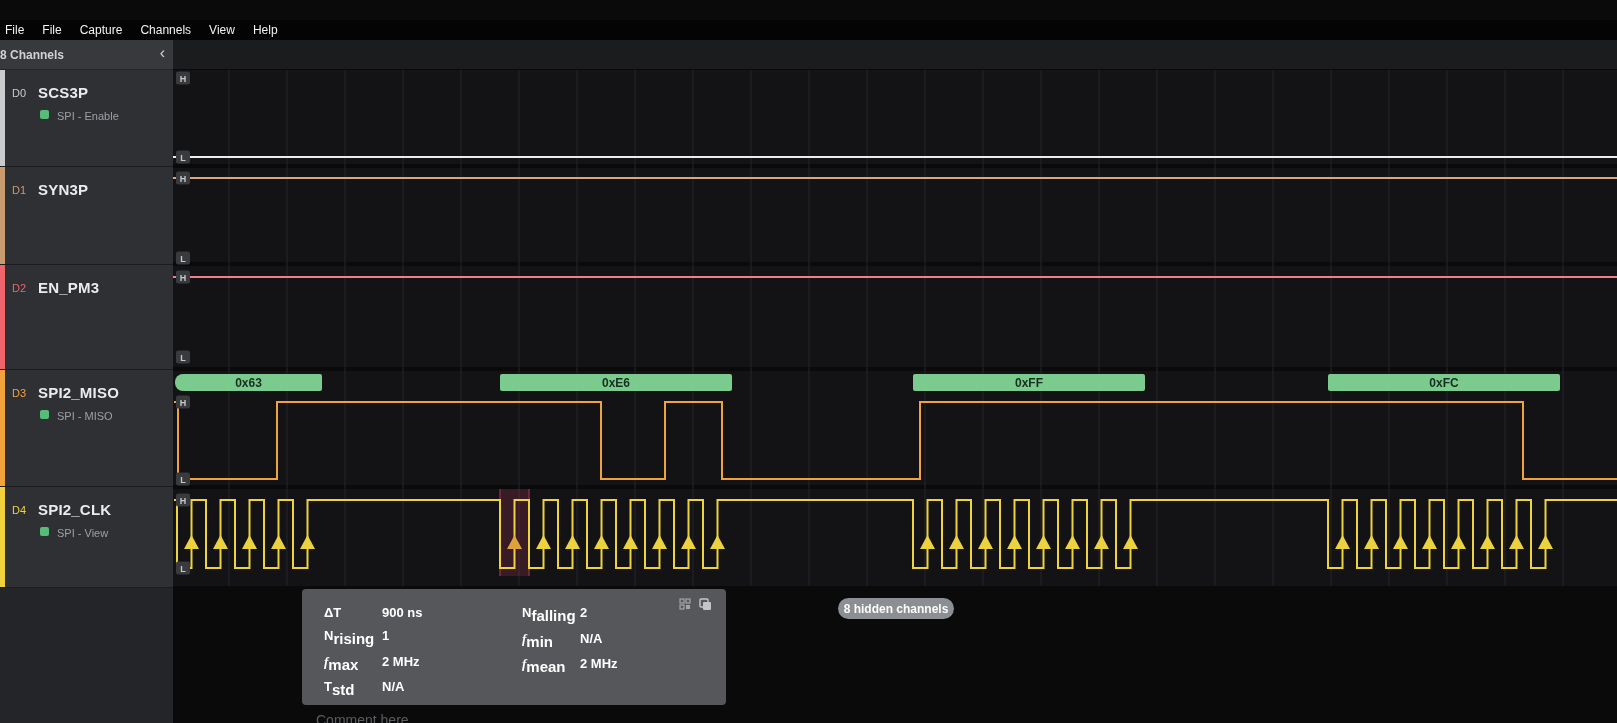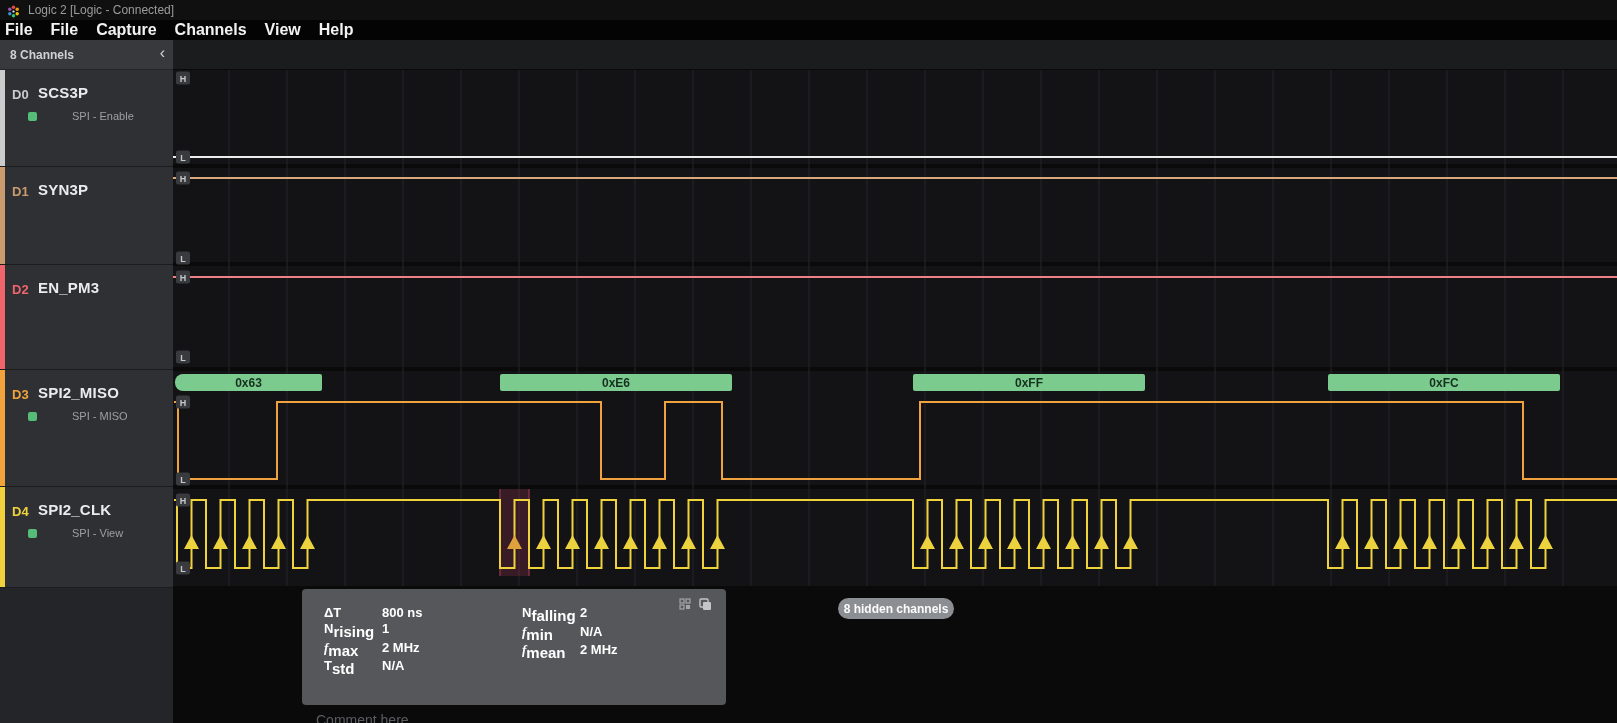--- a/index.html
+++ b/index.html
@@ -4,76 +4,61 @@
 <style>
   html,body{margin:0;padding:0;background:#000;}
   #app{position:relative;width:1617px;height:723px;overflow:hidden;background:#0a0a0b;
        font-family:"Liberation Sans",sans-serif;-webkit-font-smoothing:antialiased;}
   
   #titlebar{position:absolute;left:0;top:0;width:100%;height:20px;background:#101011;display:flex;align-items:center;}
   #titlebar .app-icon{margin-left:7px;width:13px;height:13px;display:inline-block;}
   #titlebar .title-text{margin-left:8px;font-size:12px;color:#9a9b9c;}
   
   #menubar{position:absolute;left:0;top:20px;width:100%;height:20px;background:#040405;display:flex;align-items:center;}
-  #menubar .menu-item{color:#f2f2f2;font-size:16px;padding:2px 9px;cursor:default;font-weight:bold;}
+  #menubar .menu-item{color:#f2f2f2;font-size:12px;padding:2px 9px;cursor:default;}
   #menubar .menu-item:first-child{padding-left:5px;}
   
   #sidebar{position:absolute;left:0;top:40px;width:173px;height:683px;background:#232529;z-index:5;}
   #sidebar-header{position:absolute;left:0;top:0;width:173px;height:29px;background:#37393d;display:flex;align-items:center;}
-  #sidebar-header .hdr-label{margin-left:10px;font-size:12px;font-weight:bold;color:#cfd1d3;}
+  #sidebar-header .hdr-label{font-size:12px;font-weight:bold;color:#cfd1d3;}
   #sidebar-header .collapse{position:absolute;right:8px;top:4px;font-size:16px;color:#d2d4d6;cursor:pointer;}
   .chan{position:absolute;left:0;width:173px;background:#2e3034;border-bottom:1px solid #1b1c1e;box-sizing:border-box;}
   .chan .stripe{position:absolute;left:0;top:0;bottom:0;width:5px;}
-  .chan .cid{position:absolute;left:12px;font-size:13px;font-weight:bold;}
+  .chan .cid{position:absolute;left:12px;font-size:11px;font-weight:normal;}
   .chan .cname{position:absolute;left:38px;font-size:15px;font-weight:bold;color:#e9ebed;letter-spacing:.2px;}
-  .chan .ctag{position:absolute;left:28px;display:flex;align-items:center;gap:27px;}
+  .chan .ctag{position:absolute;left:40px;display:flex;}
   .chan .ctag .sq{width:9px;height:9px;border-radius:2px;background:#56bd79;margin-right:8px;}
   .chan .ctag .tlabel{font-size:11px;color:#9ba0a4;}
   
   #timeline{position:absolute;left:173px;top:40px;width:1444px;height:29px;background:#1b1c1e;overflow:hidden;z-index:4;}
   
   #wavearea{position:absolute;left:173px;top:70px;width:1444px;height:653px;z-index:1;}
   svg text{font-family:"Liberation Sans",sans-serif;}
   
   #mpanel{position:absolute;left:302px;top:589px;width:424px;height:116px;background:rgba(88,90,93,0.97);
           border-radius:4px;z-index:8;color:#fff;}
   #mpanel .icons{position:absolute;right:14px;top:8px;display:flex;gap:7px;}
   #mpanel .mcols{position:absolute;left:22px;top:16px;right:10px;display:flex;}
-  #mpanel .mcol{display:flex;flex-direction:column;}
+  #mpanel .mcol{display:flex;flex-direction:column;gap:7px;}
   #mpanel .mcol.left{width:198px;}
   #mpanel .mrow{display:flex;font-size:13px;line-height:16px;}
   #mpanel .mlabel{width:58px;font-weight:bold;color:#fff;}
   #mpanel .mlabel i{font-family:"Liberation Serif",serif;font-style:italic;font-weight:bold;}
   #mpanel .mlabel sub{font-size:15px;font-weight:bold;}
   #mpanel .mvalue{font-weight:bold;color:#fff;}
   
   #hiddenpill{position:absolute;left:838px;top:598px;width:116px;height:21px;background:#8b8e92;border-radius:11px;
               z-index:8;display:flex;align-items:center;justify-content:center;font-size:12px;font-weight:bold;color:#fcfcfc;cursor:pointer;}
   
   #comment{position:absolute;left:316px;top:712px;font-size:14px;color:#5a5d60;z-index:8;}
 </style>
 </head>
 <body>
 <div id="app">
 
-  <div id="titlebar">
-    <span class="app-icon">
-      <svg width="13" height="13" viewBox="0 0 13 13">
-        <circle cx="6.5" cy="2.2" r="1.7" fill="#e74c3c"></circle>
-        <circle cx="10.2" cy="4.3" r="1.7" fill="#f39c12"></circle>
-        <circle cx="10.2" cy="8.7" r="1.7" fill="#f1c40f"></circle>
-        <circle cx="6.5" cy="10.8" r="1.7" fill="#2ecc71"></circle>
-        <circle cx="2.8" cy="8.7" r="1.7" fill="#3498db"></circle>
-        <circle cx="2.8" cy="4.3" r="1.7" fill="#9b59b6"></circle>
-        <circle cx="6.5" cy="6.5" r="1.9" fill="#17181a"></circle>
-        <circle cx="6.5" cy="6.5" r="1.1" fill="#ececec"></circle>
-      </svg>
-    </span>
-    <span class="title-text">Logic 2 [Logic - Connected]</span>
-  </div>
 
   <div id="menubar">
       <span class="menu-item">File</span>
       <span class="menu-item">File</span>
       <span class="menu-item">Capture</span>
       <span class="menu-item">Channels</span>
       <span class="menu-item">View</span>
       <span class="menu-item">Help</span>
     </div>
 
@@ -239,21 +224,21 @@
         <svg width="13" height="13" viewBox="0 0 13 13">
           <rect x="1" y="1" width="8" height="8" rx="1" fill="none" stroke="#c3c6c8" stroke-width="1.4"></rect>
           <rect x="4" y="4" width="8" height="8" rx="1" fill="#c3c6c8"></rect>
         </svg>
       </span>
     </div>
     <div class="mcols">
       <div class="mcol left">
           <div class="mrow">
     <span class="mlabel">ΔT</span>
-    <span class="mvalue">800 ns</span>
+    <span class="mvalue">900 ns</span>
           </div>
           <div class="mrow">
     <span class="mlabel">N<sub>rising</sub></span>
     <span class="mvalue">1</span>
           </div>
           <div class="mrow">
     <span class="mlabel"><i>f</i><sub>max</sub></span>
     <span class="mvalue">2 MHz</span>
           </div>
           <div class="mrow">

